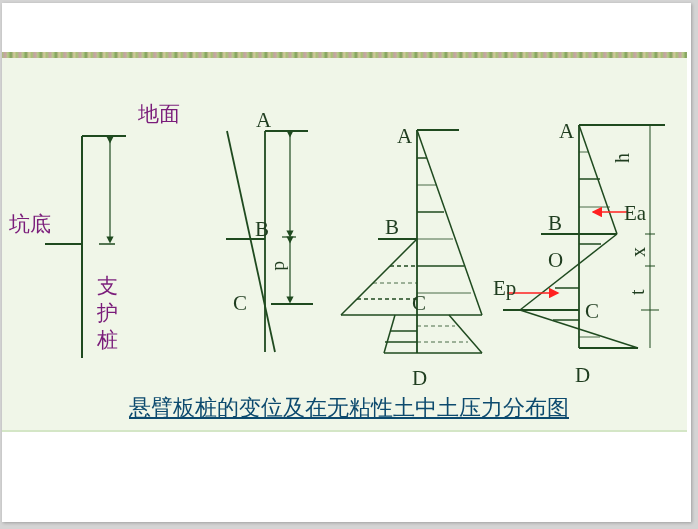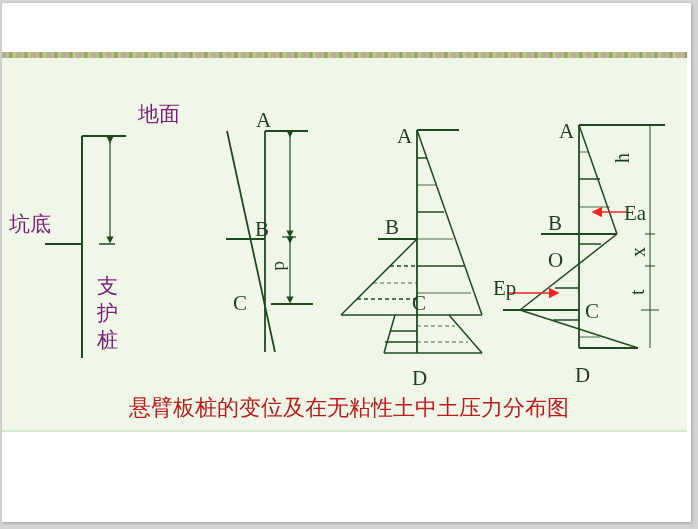--- a/index.html
+++ b/index.html
@@ -22,21 +22,21 @@
     .content {
       position: absolute; left: 2px; top: 58px; width: 685px; height: 372px;
       background: #f0f6e8;
       border-bottom: 2px solid #d4e6c6;
     }
     svg.diagram { position: absolute; left: 0; top: 0; }
     .caption {
       position: absolute; left: 0; top: 393px; width: 698px;
       text-align: center;
       font-family: "DejaVu Sans", sans-serif;
-      font-size: 22px; color: #b91c1c; letter-spacing: 0px;
+      font-size: 22px; color: #0c4a6e; letter-spacing: 0px; text-decoration: underline;
     }
     .svgtxt-cn { font-family: "DejaVu Sans", sans-serif; }
     .svgtxt-lat { font-family: "Liberation Serif", "DejaVu Serif", serif; }
   </style>
 </head>
 <body>
 
 <div class="slide"></div>
 <div class="deco-strip"></div>
 <div class="content"></div>

